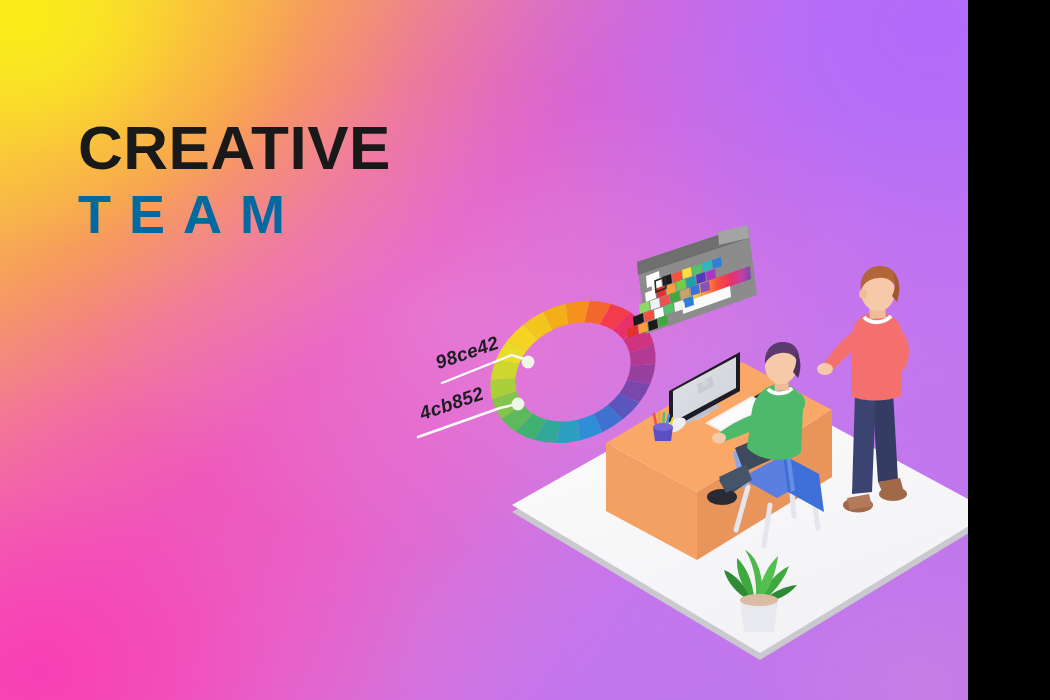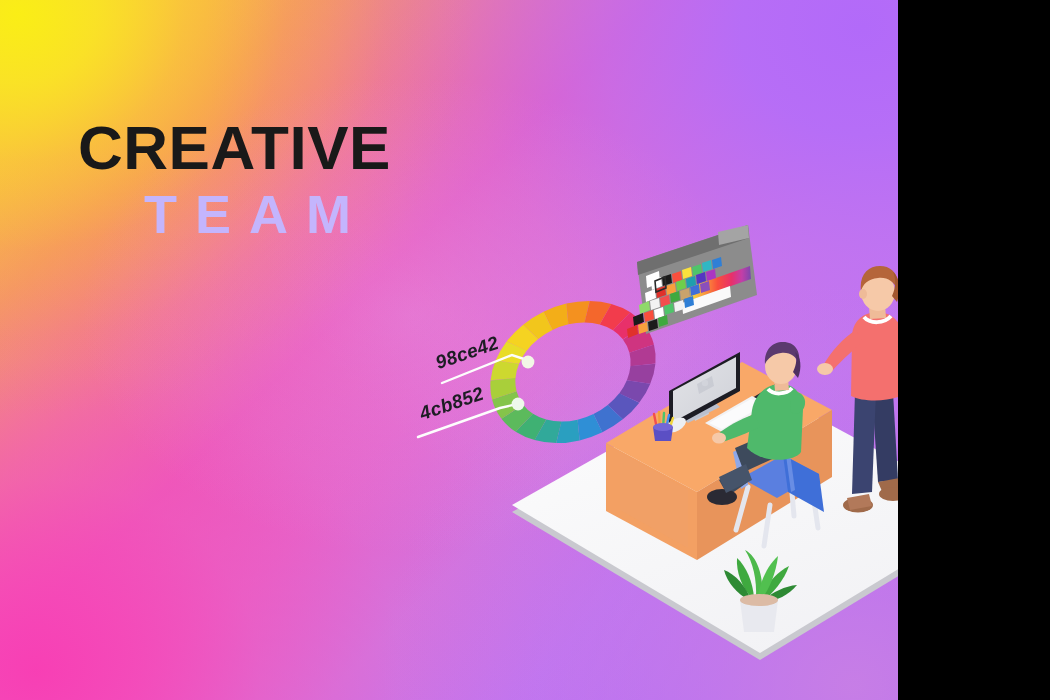--- a/index.html
+++ b/index.html
@@ -2,21 +2,21 @@
 <html><head>
 <meta charset="utf-8">
 <style>
   html, body {
     margin: 0;
     padding: 0;
     background: #000;
   }
   #poster {
     position: relative;
-    width: 898px;
+    width: 968px;
     height: 700px;
     overflow: hidden;
     font-family: "Liberation Sans", sans-serif;
   }
   
   .bg-base {
     position: absolute;
     inset: 0;
     background: linear-gradient(135deg,
         #f7ec1e 0%,
@@ -91,25 +91,24 @@
   .headline .line1 {
     font-size: 62px;
     font-weight: bold;
     letter-spacing: 0.5px;
     color: #191919;
     line-height: 0.98;
     white-space: nowrap;
   }
   .headline .line2 {
     margin-top: 8px;
-    margin-left: 66px;
     font-size: 54px;
     font-weight: bold;
     letter-spacing: 18px;
-    color: #c4b5fd;
+    color: #0369a1;
     line-height: 1;
     white-space: nowrap;
   }
   
   .swatch-label {
     position: absolute;
     z-index: 35;
     font-size: 19px;
     font-weight: bold;
     font-style: italic;

